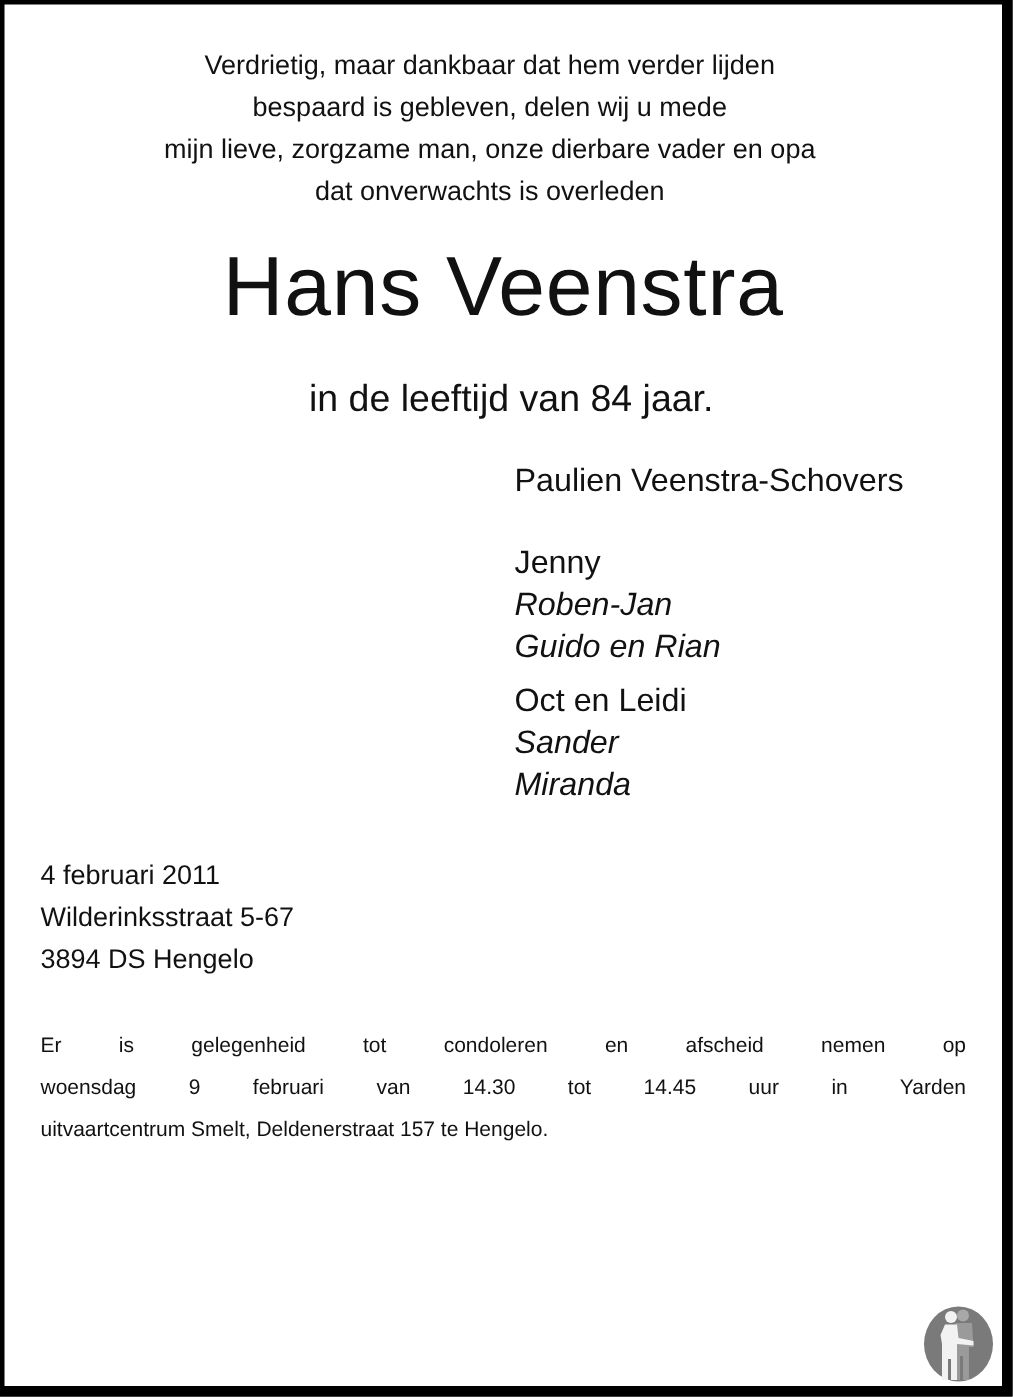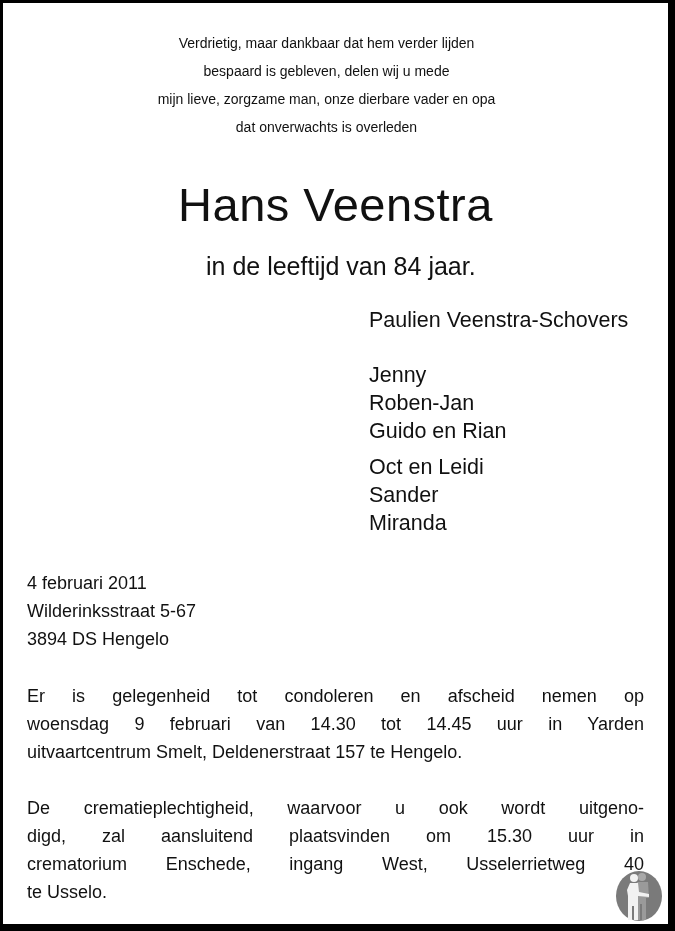--- a/index.html
+++ b/index.html
@@ -4,41 +4,41 @@
   <style>
     html, body { margin: 0; padding: 0; background: #000; }
     body { width: 675px; height: 931px; position: relative; overflow: hidden; }
     .card {
       position: absolute; left: 3px; top: 3px; width: 665px; height: 921px;
       background: #fff; color: #111;
       font-family: "Liberation Sans", sans-serif;
     }
     .intro {
       position: absolute; left: 0; top: 26px; width: 647px; text-align: center;
-      font-size: 14px; line-height: 28px;
+      font-size: 18px; line-height: 28px;
     }
     .intro div { white-space: nowrap; }
     .name {
       position: absolute; left: 0; top: 160px; width: 665px; text-align: center;
-      font-size: 47px; line-height: 56px; letter-spacing: 0.5px; margin-top: 14px;
+      font-size: 56px; line-height: 56px; letter-spacing: 0.5px;
     }
     .age {
       position: absolute; left: 203px; top: 249px; font-size: 25px; line-height: 28px;
     }
     .family {
-      position: absolute; left: 340px; top: 303px; font-size: 21.5px; line-height: 28px; margin-left: 26px;
+      position: absolute; left: 340px; top: 303px; font-size: 21.5px; line-height: 28px;
     }
     .family .spouse { margin-bottom: 27px; }
     .family .group { margin-bottom: 8px; }
-    .family .it { }
+    .family .it { font-style: italic; }
     .address {
       position: absolute; left: 24px; top: 566px; font-size: 18px; line-height: 28px;
     }
     .para {
-      position: absolute; left: 24px; width: 617px; font-size: 18px; line-height: 28px;
+      position: absolute; left: 24px; width: 617px; font-size: 14px; line-height: 28px;
       text-align: justify;
     }
     .p1 { top: 679px; }
     .p2 { top: 791px; }
     .para div { white-space: nowrap; }
     .para .j { text-align: justify; text-align-last: justify; white-space: normal; }
     .logo {
       position: absolute; left: 612px; top: 867px; width: 48px; height: 52px;
     }
   </style>
@@ -77,26 +77,20 @@
     <div>Wilderinksstraat 5-67</div>
     <div>3894 DS Hengelo</div>
   </div>
 
   <div class="para p1">
     <div class="j">Er is gelegenheid tot condoleren en afscheid nemen op</div>
     <div class="j">woensdag 9 februari van 14.30 tot 14.45 uur in Yarden</div>
     <div>uitvaartcentrum Smelt, Deldenerstraat 157 te Hengelo.</div>
   </div>
 
-  <div class="para p2">
-    <div class="j">De crematieplechtigheid, waarvoor u ook wordt uitgeno-</div>
-    <div class="j">digd, zal aansluitend plaatsvinden om 15.30 uur in</div>
-    <div class="j">crematorium Enschede, ingang West, Usselerrietweg 40</div>
-    <div>te Usselo.</div>
-  </div>
 
   <div class="logo">
     <svg width="48" height="52" viewBox="0 0 48 52">
       <ellipse cx="24" cy="26" rx="23" ry="25" fill="#7a7a7a"></ellipse>
 
       <circle cx="27" cy="7" r="4" fill="#a8a8a8"></circle>
       <path d="M22 12 L33 12 L34 28 L31 28 L31 50 L27 50 L27 34 L25 34 L25 50 L21 50 L21 28 Z" fill="#9a9a9a"></path>
 
       <circle cx="19" cy="8" r="4" fill="#f2f2f2"></circle>
       <path d="M15 13 L23 13 L24 22 L34 24 L34 27 L23 26 L23 50 L19 50 L19 36 L17 36 L17 50 L13 50 L13 26 L12 20 Z" fill="#f2f2f2"></path>

